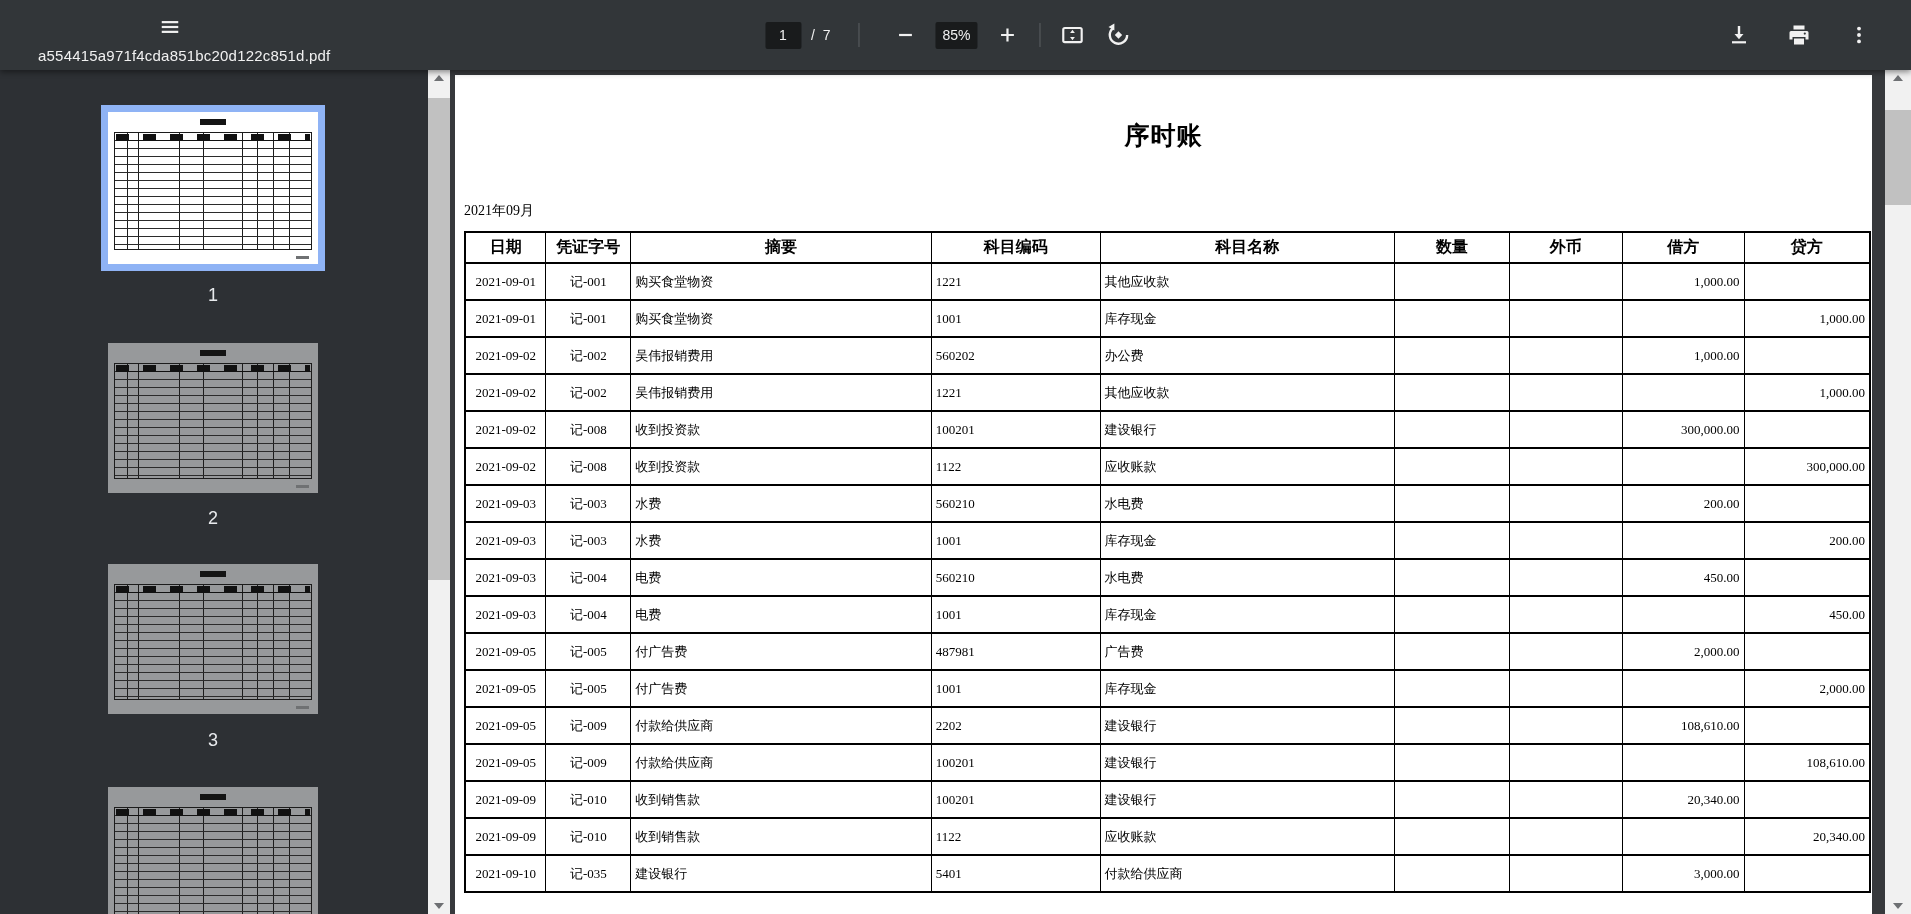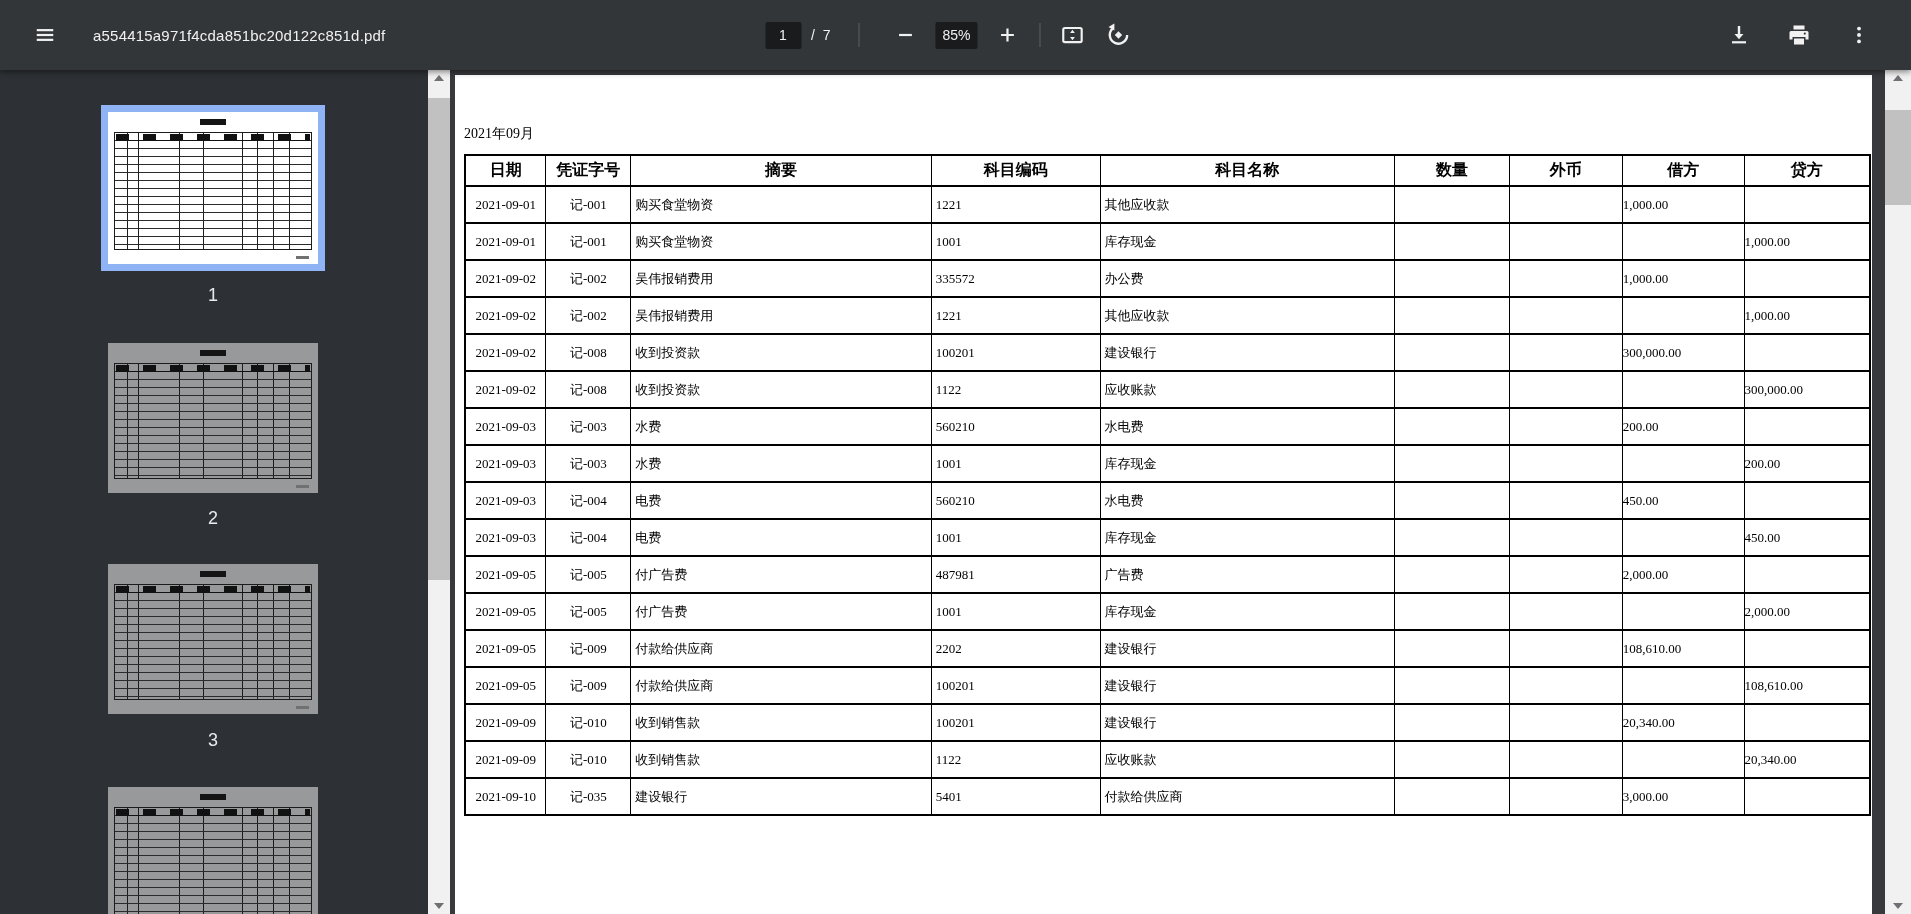--- a/index.html
+++ b/index.html
@@ -2,21 +2,21 @@
 <html><head>
 <meta charset="utf-8">
 <style>
   * { margin:0; padding:0; box-sizing:border-box; }
   html,body { width:1911px; height:914px; overflow:hidden; background:#323639;
               font-family:"Liberation Sans", sans-serif; }
 
   
   .toolbar { position:relative; height:70px; background:#323639; color:#f1f1f1;
              display:flex; align-items:center; box-shadow:0 2px 6px rgba(0,0,0,.45); z-index:10; }
-  .tb-left { display:flex; align-items:center; padding-left:25px; }
+  .tb-left { display:flex; align-items:center; padding-left:10px;flex-direction:column; }
   .icon-btn { width:40px; height:40px; display:flex; align-items:center; justify-content:center;
               border:none; background:transparent; cursor:pointer; border-radius:50%; }
   .icon-btn svg { display:block; }
   .filename { margin-left:28px; font-size:15px; color:#f1f1f1; letter-spacing:.2px; }
   .tb-center { position:absolute; left:50%; top:0; height:70px; transform:translateX(-51%);
                display:flex; align-items:center; }
   .page-input { width:36px; height:27px; background:#191b1c; border:none; border-radius:2px;
                 color:#f1f1f1; text-align:center; font-size:14px; font-family:"Liberation Sans",sans-serif; }
   .page-total { margin-left:10px; font-size:14px; color:#f1f1f1; letter-spacing:2px; }
   .tb-sep { width:1px; height:24px; background:#5c6063; margin:0 26px; }
@@ -76,21 +76,21 @@
   .pdf-period { margin:50px 0 0 9px; font-size:14px; }
 
   table.journal { border-collapse:collapse; table-layout:fixed; width:1407px;
                   margin:11px 0 0 9px; border:2px solid #000; }
   table.journal th { border:1px solid #000; border-top-width:2px; border-bottom-width:2px;
                      height:31px; font-size:16px; font-weight:bold; text-align:center; }
   table.journal td { border:1px solid #000; border-top-width:2px; height:37px;
                      font-size:13px; overflow:hidden; white-space:nowrap; }
   td.al-c { text-align:center; }
   td.al-l { text-align:left; padding-left:4px; }
-  td.al-r { text-align:left; padding-right:4px;margin-top:20px; }
+  td.al-r { text-align:right; padding-right:4px;margin-top:20px; }
 </style>
 </head>
 <body>
 
 <div class="toolbar">
   <div class="tb-left">
     <button class="icon-btn">
       <span>
         <svg width="22" height="22" viewBox="0 0 24 24">
             <g fill="#f1f1f1">
@@ -227,20 +227,21 @@
         <span class="tri-up"></span>
       </div>
       <div class="sb-arrow" style="bottom:0;">
         <span class="tri-down"></span>
       </div>
     </div>
   </div>
 
   <div class="main">
     <div class="pdf-page">
+      <div class="pdf-title">序时账</div>
       <div class="pdf-period">2021年09月</div>
 
       <table class="journal">
         <colgroup>
           <col style="width:5.76%">
             <col style="width:6.04%">
             <col style="width:21.39%">
           <col style="width:12.01%">
             <col style="width:20.97%">
             <col style="width:8.17%">
@@ -284,21 +285,21 @@
               <td class="al-c"></td>
               <td class="al-c"></td>
               <td class="al-r"></td>
               <td class="al-r">1,000.00</td>
             </tr>
 
             <tr>
               <td class="al-c">2021-09-02</td>
               <td class="al-c">记-002</td>
               <td class="al-l">吴伟报销费用</td>
-              <td class="al-l">335572</td>
+              <td class="al-l">560202</td>
               <td class="al-l">办公费</td>
               <td class="al-c"></td>
               <td class="al-c"></td>
               <td class="al-r">1,000.00</td>
               <td class="al-r"></td>
             </tr>
 
             <tr>
               <td class="al-c">2021-09-02</td>
               <td class="al-c">记-002</td>

